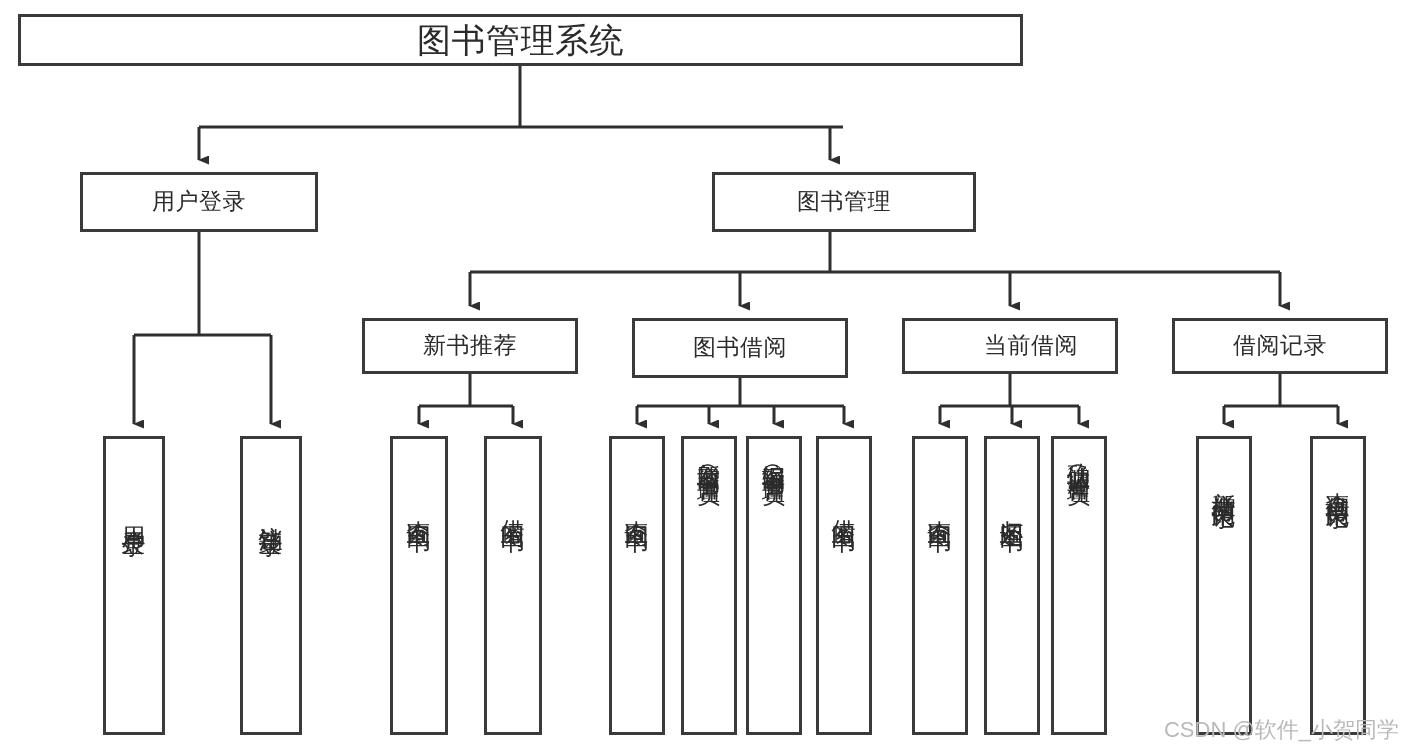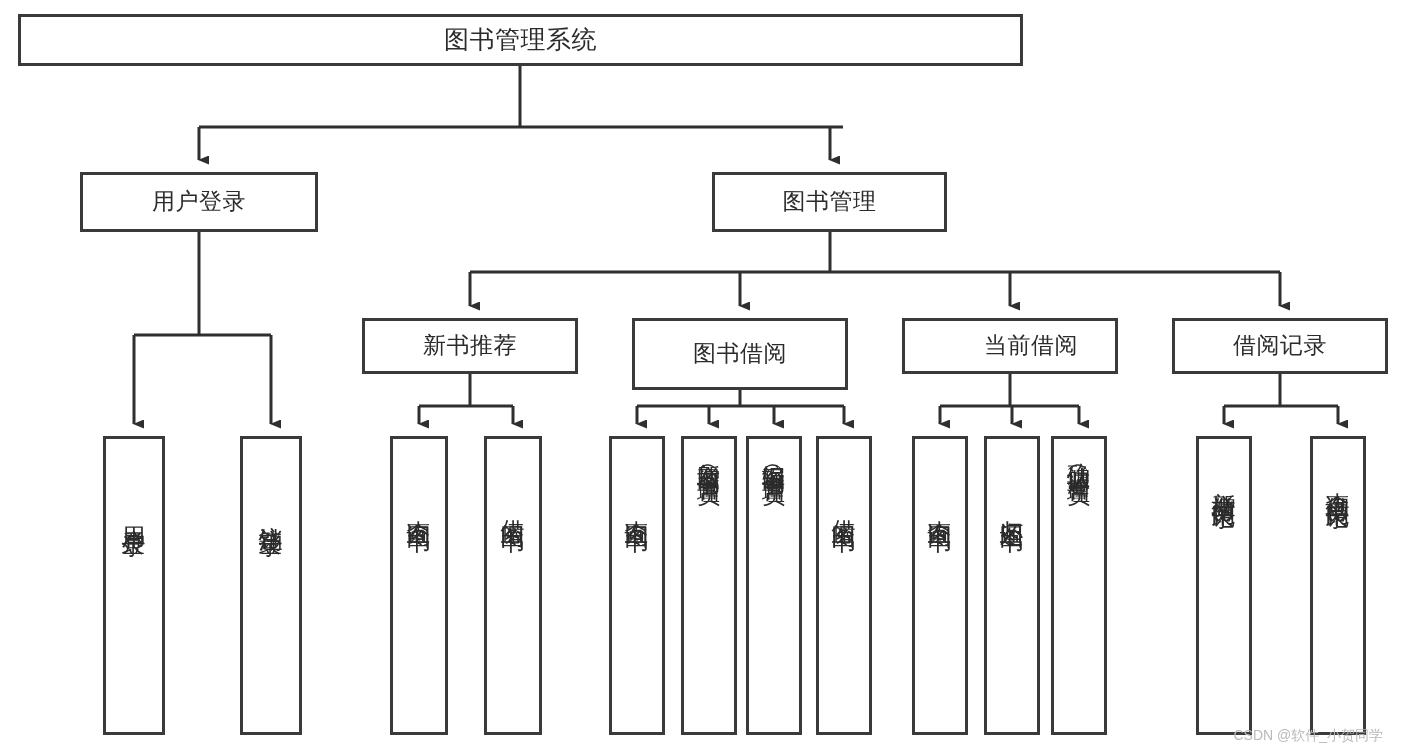--- a/index.html
+++ b/index.html
@@ -49,30 +49,30 @@
     align-items: flex-start;
     justify-content: center;
   }
   .node.vertical .label {
     writing-mode: vertical-rl;
     text-orientation: upright;
     letter-spacing: 3px;
     line-height: 1.05;
     white-space: nowrap;
   }
-  .node-root .label  { font-size: 25px; text-align: center; }
+  .node-root .label  { font-size: 34px; text-align: center; }
   .node-l2 .label    { font-size: 23px; }
   .node-l3 .label    { font-size: 23px; font-family: Liberation Serif, serif; }
   .node-leaf .label  { font-size: 24px; }
   .node-leaf.tall-text .label { font-size: 23px; }
   .watermark {
     position: absolute;
-    right: 22px;
+    right: 6px;
     bottom: 2px;
-    font-size: 14px;
+    font-size: 22px;
     color: #b9b9b9;
     white-space: nowrap;
     user-select: none;
   }
 </style>
 </head>
 <body>
 
 <div id="diagram-root">
 
@@ -126,28 +126,28 @@
     </g>
   </svg>
 
   <div class="node horizontal node-root" style="left:18px; top:14px; width:1005px; height:52px;">
     <span class="label">图书管理系统</span>
   </div>
 
   <div class="node horizontal node-l2" style="left:80px; top:172px; width:238px; height:60px;">
     <span class="label">用户登录</span>
   </div>
-  <div class="node horizontal node-l2" style="left:712px; top:172px; width:235px; height:60px;">
+  <div class="node horizontal node-l2" style="left:712px; top:172px; width:264px; height:60px;">
     <span class="label">图书管理</span>
   </div>
 
   <div class="node horizontal node-l3" style="left:362px; top:318px; width:216px; height:56px;">
     <span class="label">新书推荐</span>
   </div>
-  <div class="node horizontal node-l3" style="left:632px; top:318px; width:216px; height:72px;">
+  <div class="node horizontal node-l3" style="left:632px; top:318px; width:216px; height:60px;">
     <span class="label">图书借阅</span>
   </div>
   <div class="node horizontal node-l3" style="left:902px; top:318px; width:216px; height:56px;padding-left:42px;">
     <span class="label">当前借阅</span>
   </div>
   <div class="node horizontal node-l3" style="left:1172px; top:318px; width:216px; height:56px;justify-content:center;">
     <span class="label">借阅记录</span>
   </div>
 
   <div class="node vertical node-leaf" style="left:103px; top:436px; width:62px; height:299px; padding-top:68px;">

